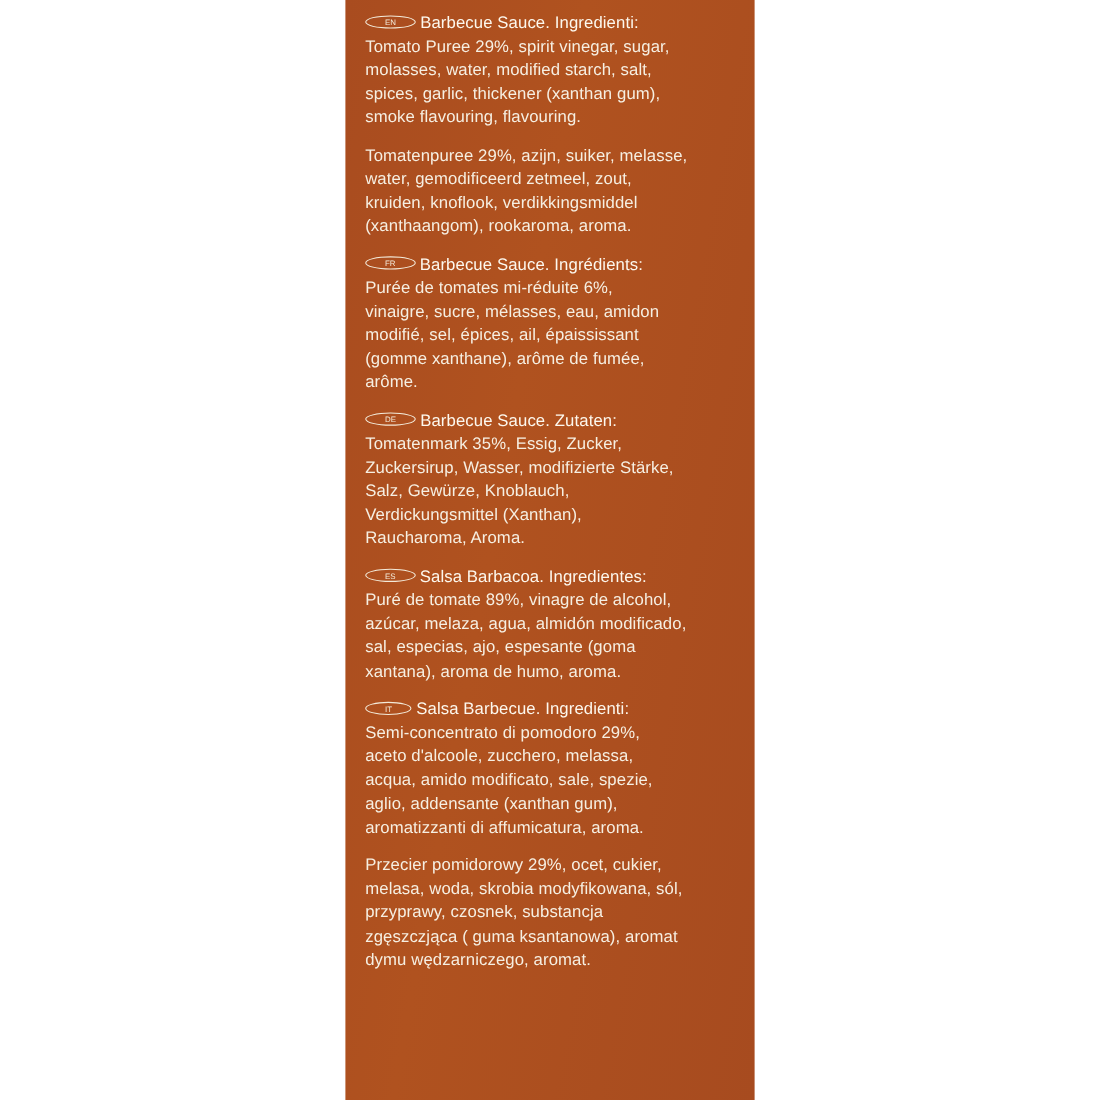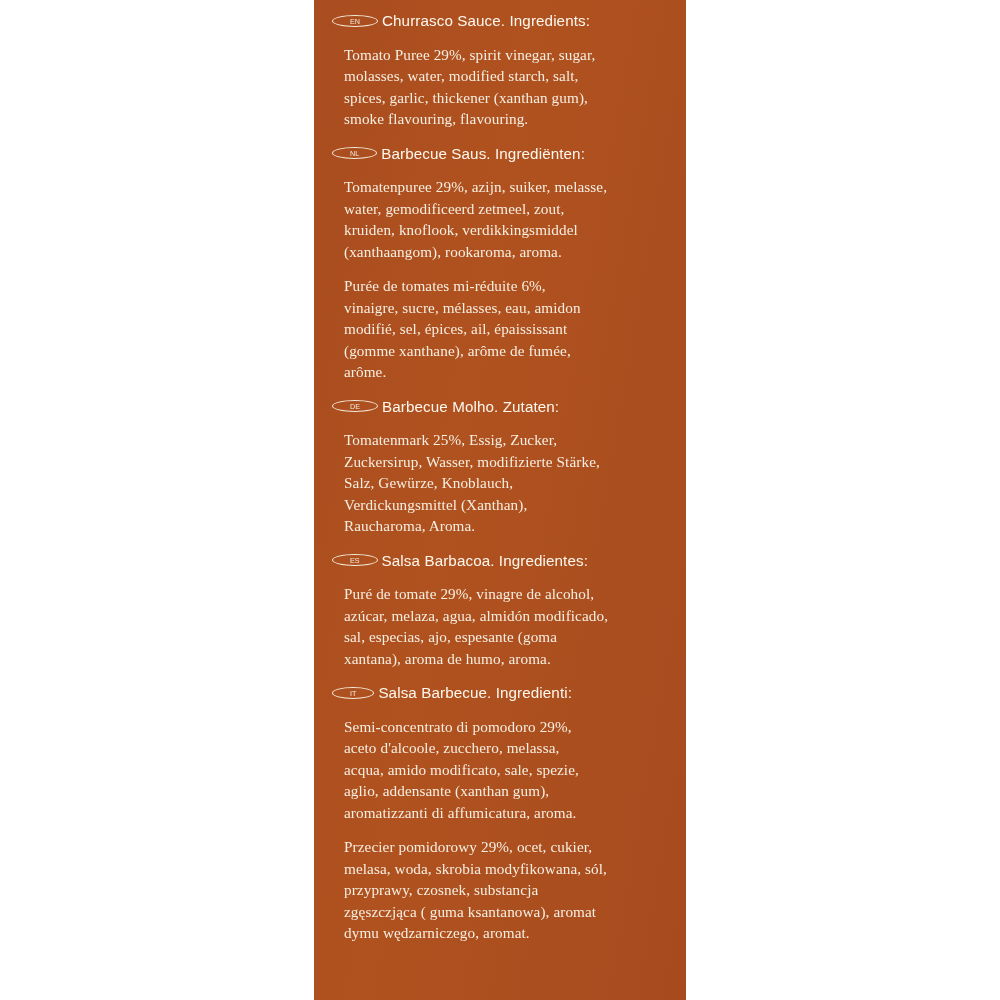--- a/index.html
+++ b/index.html
@@ -51,85 +51,84 @@
     letter-spacing: 0;
   }
   .heading {
     color: #fdf8ee;
   }
   .body-text {
     color: #f6efe2;
     font-size: 15.2px;
     line-height: 21.5px;
     letter-spacing: 0.1px;
-    margin: 12px;
+    margin: 0;
     white-space: pre-line;
-    font-family: Liberation Serif, serif;
   }
   .left-white, .right-white {
     position: absolute;
     top: 0;
     height: 1000px;
     background: #ffffff;
   }
   .left-white { left: 0; width: 314px; }
   .right-white { left: 686px; width: 314px; }
 </style>
 </head>
 <body>
 
 <div class="left-white"></div>
 <div class="right-white"></div>
 
 <div id="label-panel">
 
   <div class="block">
     <div class="lang-line">
-      <span class="lang-tag">EN</span><span class="heading">Churrasco Sauce. Ingredients:</span>
+      <span class="lang-tag">EN</span><span class="heading">Barbecue Sauce. Ingredienti:</span>
     </div>
     <p class="body-text">Tomato Puree 29%, spirit vinegar, sugar,
 molasses, water, modified starch, salt,
 spices, garlic, thickener (xanthan gum),
 smoke flavouring, flavouring.</p>
   </div>
 
   <div class="block">
-    <div class="lang-line">
-      <span class="lang-tag">NL</span><span class="heading">Barbecue Saus. Ingrediënten:</span>
-    </div>
     <p class="body-text">Tomatenpuree 29%, azijn, suiker, melasse,
 water, gemodificeerd zetmeel, zout,
 kruiden, knoflook, verdikkingsmiddel
 (xanthaangom), rookaroma, aroma.</p>
   </div>
 
   <div class="block">
+    <div class="lang-line">
+      <span class="lang-tag">FR</span><span class="heading">Barbecue Sauce. Ingrédients:</span>
+    </div>
     <p class="body-text">Purée de tomates mi-réduite 6%,
 vinaigre, sucre, mélasses, eau, amidon
 modifié, sel, épices, ail, épaississant
 (gomme xanthane), arôme de fumée,
 arôme.</p>
   </div>
 
   <div class="block">
     <div class="lang-line">
-      <span class="lang-tag">DE</span><span class="heading">Barbecue Molho. Zutaten:</span>
+      <span class="lang-tag">DE</span><span class="heading">Barbecue Sauce. Zutaten:</span>
     </div>
-    <p class="body-text">Tomatenmark 25%, Essig, Zucker,
+    <p class="body-text">Tomatenmark 35%, Essig, Zucker,
 Zuckersirup, Wasser, modifizierte Stärke,
 Salz, Gewürze, Knoblauch,
 Verdickungsmittel (Xanthan),
 Raucharoma, Aroma.</p>
   </div>
 
   <div class="block">
     <div class="lang-line">
       <span class="lang-tag">ES</span><span class="heading">Salsa Barbacoa. Ingredientes:</span>
     </div>
-    <p class="body-text">Puré de tomate 29%, vinagre de alcohol,
+    <p class="body-text">Puré de tomate 89%, vinagre de alcohol,
 azúcar, melaza, agua, almidón modificado,
 sal, especias, ajo, espesante (goma
 xantana), aroma de humo, aroma.</p>
   </div>
 
 
   <div class="block">
     <div class="lang-line">
       <span class="lang-tag">IT</span><span class="heading">Salsa Barbecue. Ingredienti:</span>
     </div>

